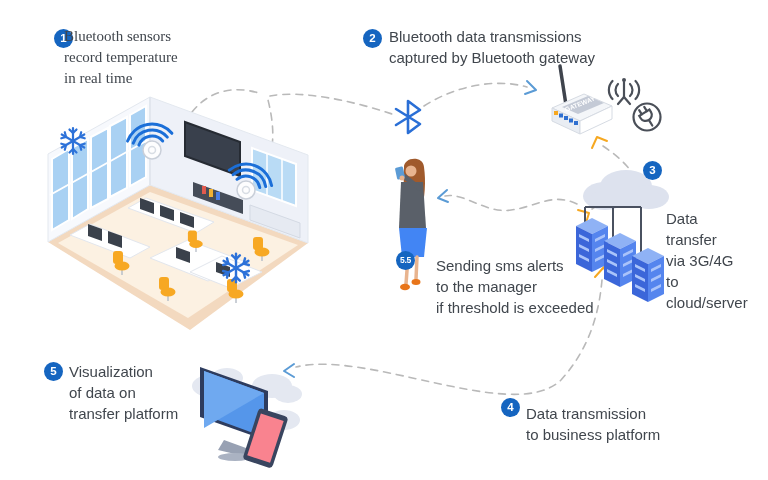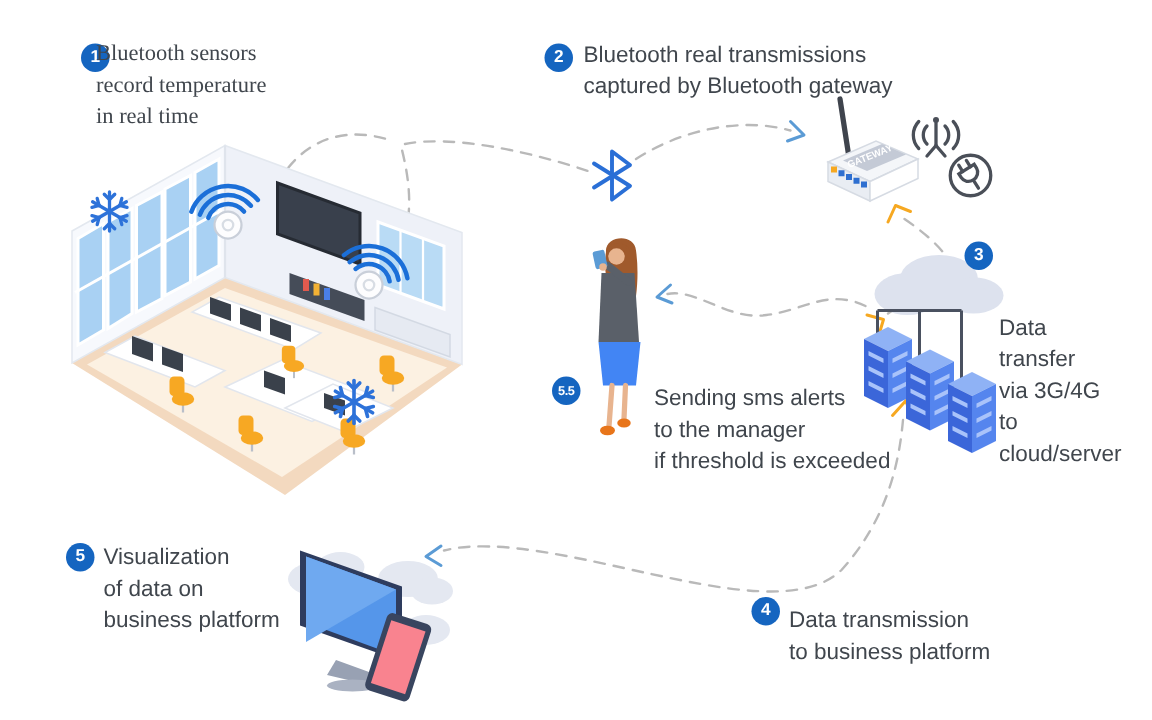--- a/index.html
+++ b/index.html
@@ -236,37 +236,37 @@
     </g>
   </g>
 </svg>
 
 <div class="badge" style="left:54px;top:29px;">1</div>
 <div class="step-label" style="left:64px;top:26px;font-family:Liberation Serif, serif;">Bluetooth sensors
 record temperature
 in real time</div>
 
 <div class="badge" style="left:363px;top:29px;">2</div>
-<div class="step-label" style="left:389px;top:26px;">Bluetooth real transmissions
+<div class="step-label" style="left:389px;top:26px;">Bluetooth data transmissions
 captured by Bluetooth gateway</div>
 
 <div class="badge" style="left:643px;top:161px;">3</div>
 <div class="step-label" style="left:666px;top:176px;margin-top:32px;">Data
 transfer
 via 3G/4G
 to
 cloud/server</div>
 
 <div class="badge" style="left:501px;top:398px;">4</div>
 <div class="step-label" style="left:526px;top:403px;">Data transmission
 to business platform</div>
 
 <div class="badge" style="left:44px;top:362px;">5</div>
 <div class="step-label" style="left:69px;top:361px;">Visualization
 of data on
-business platform</div>
-
-<div class="badge small-num" style="left:368px;top:251px;">5.5</div>
+transfer platform</div>
+
+<div class="badge small-num" style="left:396px;top:251px;">5.5</div>
 <div class="step-label" style="left:401px;top:255px;margin-left:35px;">Sending sms alerts
 to the manager
 if threshold is exceeded</div>
 
 </div>
 
 </body></html>

